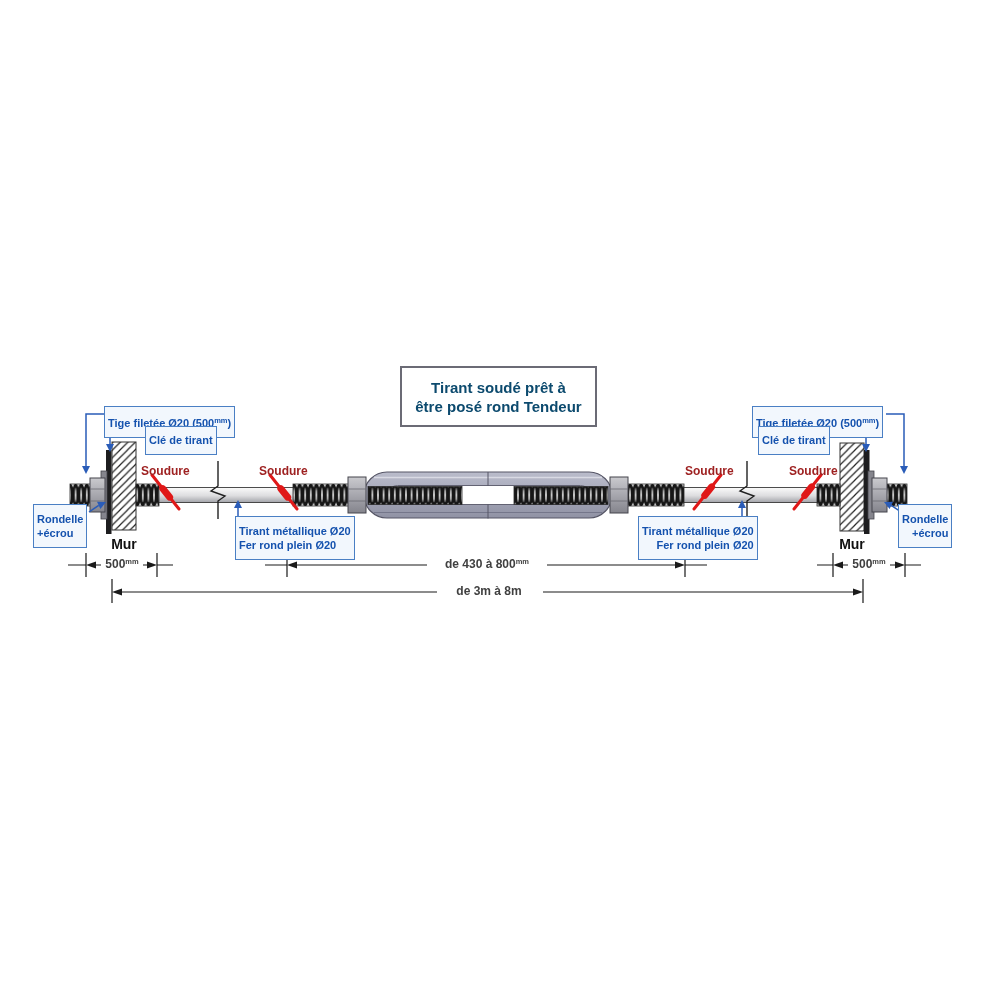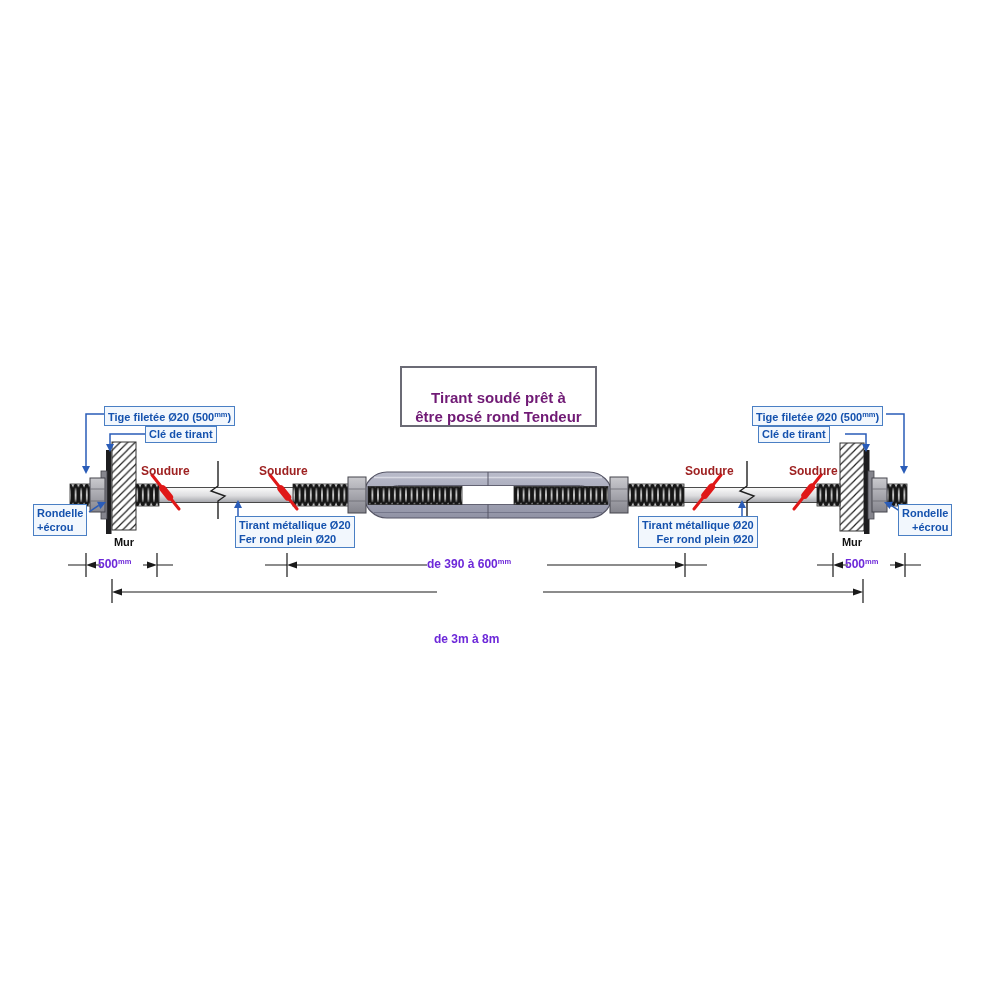--- a/index.html
+++ b/index.html
@@ -1,29 +1,29 @@
 <!DOCTYPE html>
 <html><head>
 <meta charset="utf-8">
 <style>
   html,body{margin:0;padding:0;background:#ffffff;}
   #canvas{position:relative;width:990px;height:990px;background:#ffffff;
           font-family:"Liberation Sans",sans-serif;overflow:hidden;}
   #diagram-svg{position:absolute;left:0;top:0;}
   .abs{position:absolute;}
   .bluebox{border:1.5px solid #4a7fc4;background:#f2f7fd;color:#1552ae;
-           font-weight:bold;font-size:11px;line-height:13px;padding:1px 3px;
+           font-weight:bold;font-size:11px;line-height:13px;padding:7px 3px;
            white-space:nowrap;box-sizing:border-box;}
   .sup{font-size:7.5px;vertical-align:4px;}
-  .title-box{border:2px solid #6b6b75;background:#ffffff;color:#701a75;
+  .title-box{border:2px solid #6b6b75;background:#ffffff;color:#0c4a6e;
              font-weight:bold;font-size:15px;line-height:19px;text-align:center;
-             padding-top:20px;box-sizing:border-box;}
+             padding-top:10px;box-sizing:border-box;}
   .soudure{color:#9e2121;font-weight:bold;font-size:12px;white-space:nowrap;}
-  .mur{color:#111111;font-weight:bold;font-size:11px;text-align:center;}
-  .dim{color:#6d28d9;font-weight:bold;font-size:12px;text-align:left;white-space:nowrap;}
+  .mur{color:#111111;font-weight:bold;font-size:14px;text-align:center;}
+  .dim{color:#404040;font-weight:bold;font-size:12px;text-align:center;white-space:nowrap;}
   .two-line{line-height:14px;}
   .ta-r{text-align:right;}
 </style>
 </head>
 <body>
 
 <div id="canvas">
 
 <svg id="diagram-svg" width="990" height="990" viewBox="0 0 990 990">
   <defs>
@@ -208,17 +208,17 @@
 
 <div class="abs soudure" style="left:141px;top:464px;">Soudure</div>
 <div class="abs soudure" style="left:259px;top:464px;">Soudure</div>
 <div class="abs soudure" style="left:685px;top:464px;">Soudure</div>
 <div class="abs soudure" style="left:789px;top:464px;">Soudure</div>
 
 <div class="abs mur" style="left:100px;top:536px;width:48px;">Mur</div>
 <div class="abs mur" style="left:828px;top:536px;width:48px;">Mur</div>
 
 <div class="abs dim" style="left:98px;top:557px;width:48px;"><span>500</span><span class="sup">mm</span></div>
-<div class="abs dim" style="left:427px;top:557px;width:120px;"><span>de 390 à 600</span><span class="sup">mm</span></div>
+<div class="abs dim" style="left:427px;top:557px;width:120px;"><span>de 430 à 800</span><span class="sup">mm</span></div>
 <div class="abs dim" style="left:845px;top:557px;width:48px;"><span>500</span><span class="sup">mm</span></div>
-<div class="abs dim" style="left:434px;top:584px;width:110px;margin-top:48px;">de 3m à 8m</div>
+<div class="abs dim" style="left:434px;top:584px;width:110px;">de 3m à 8m</div>
 
 </div>
 
 </body></html>

